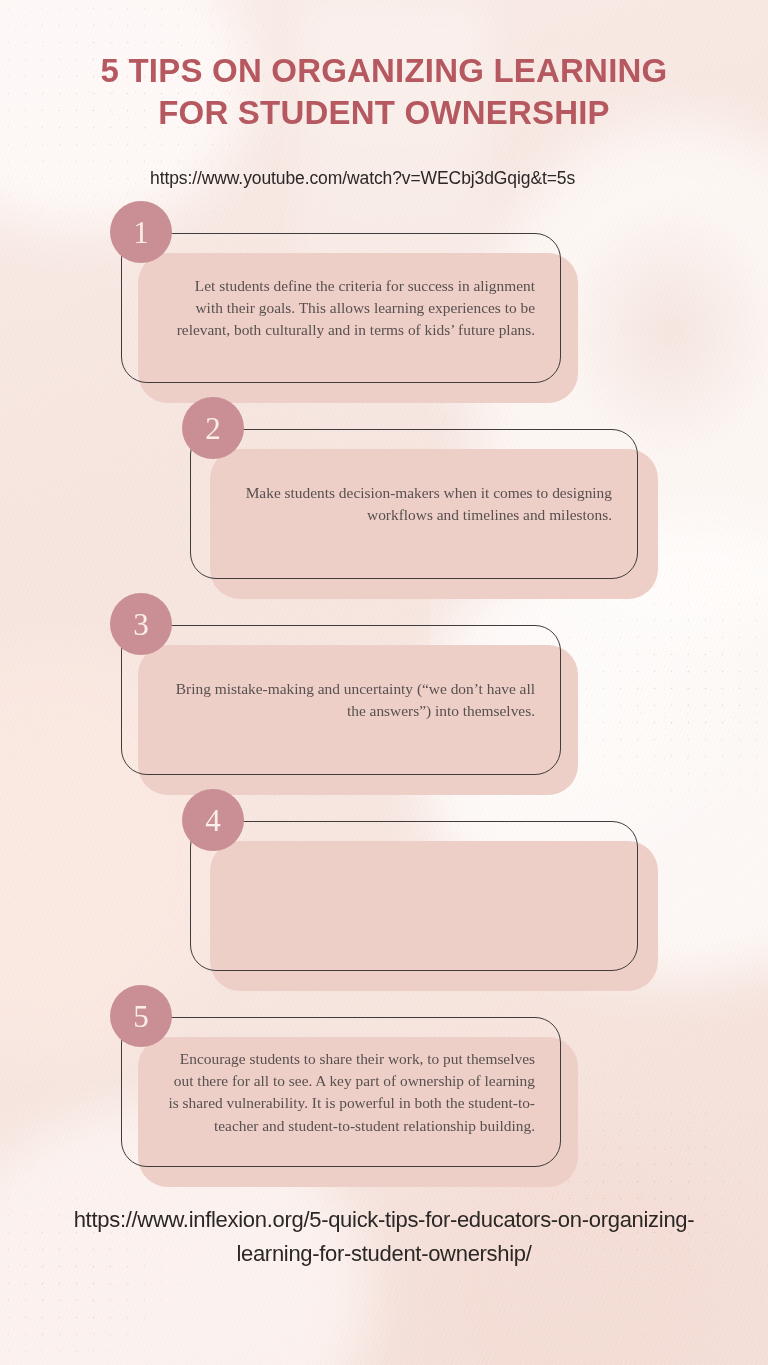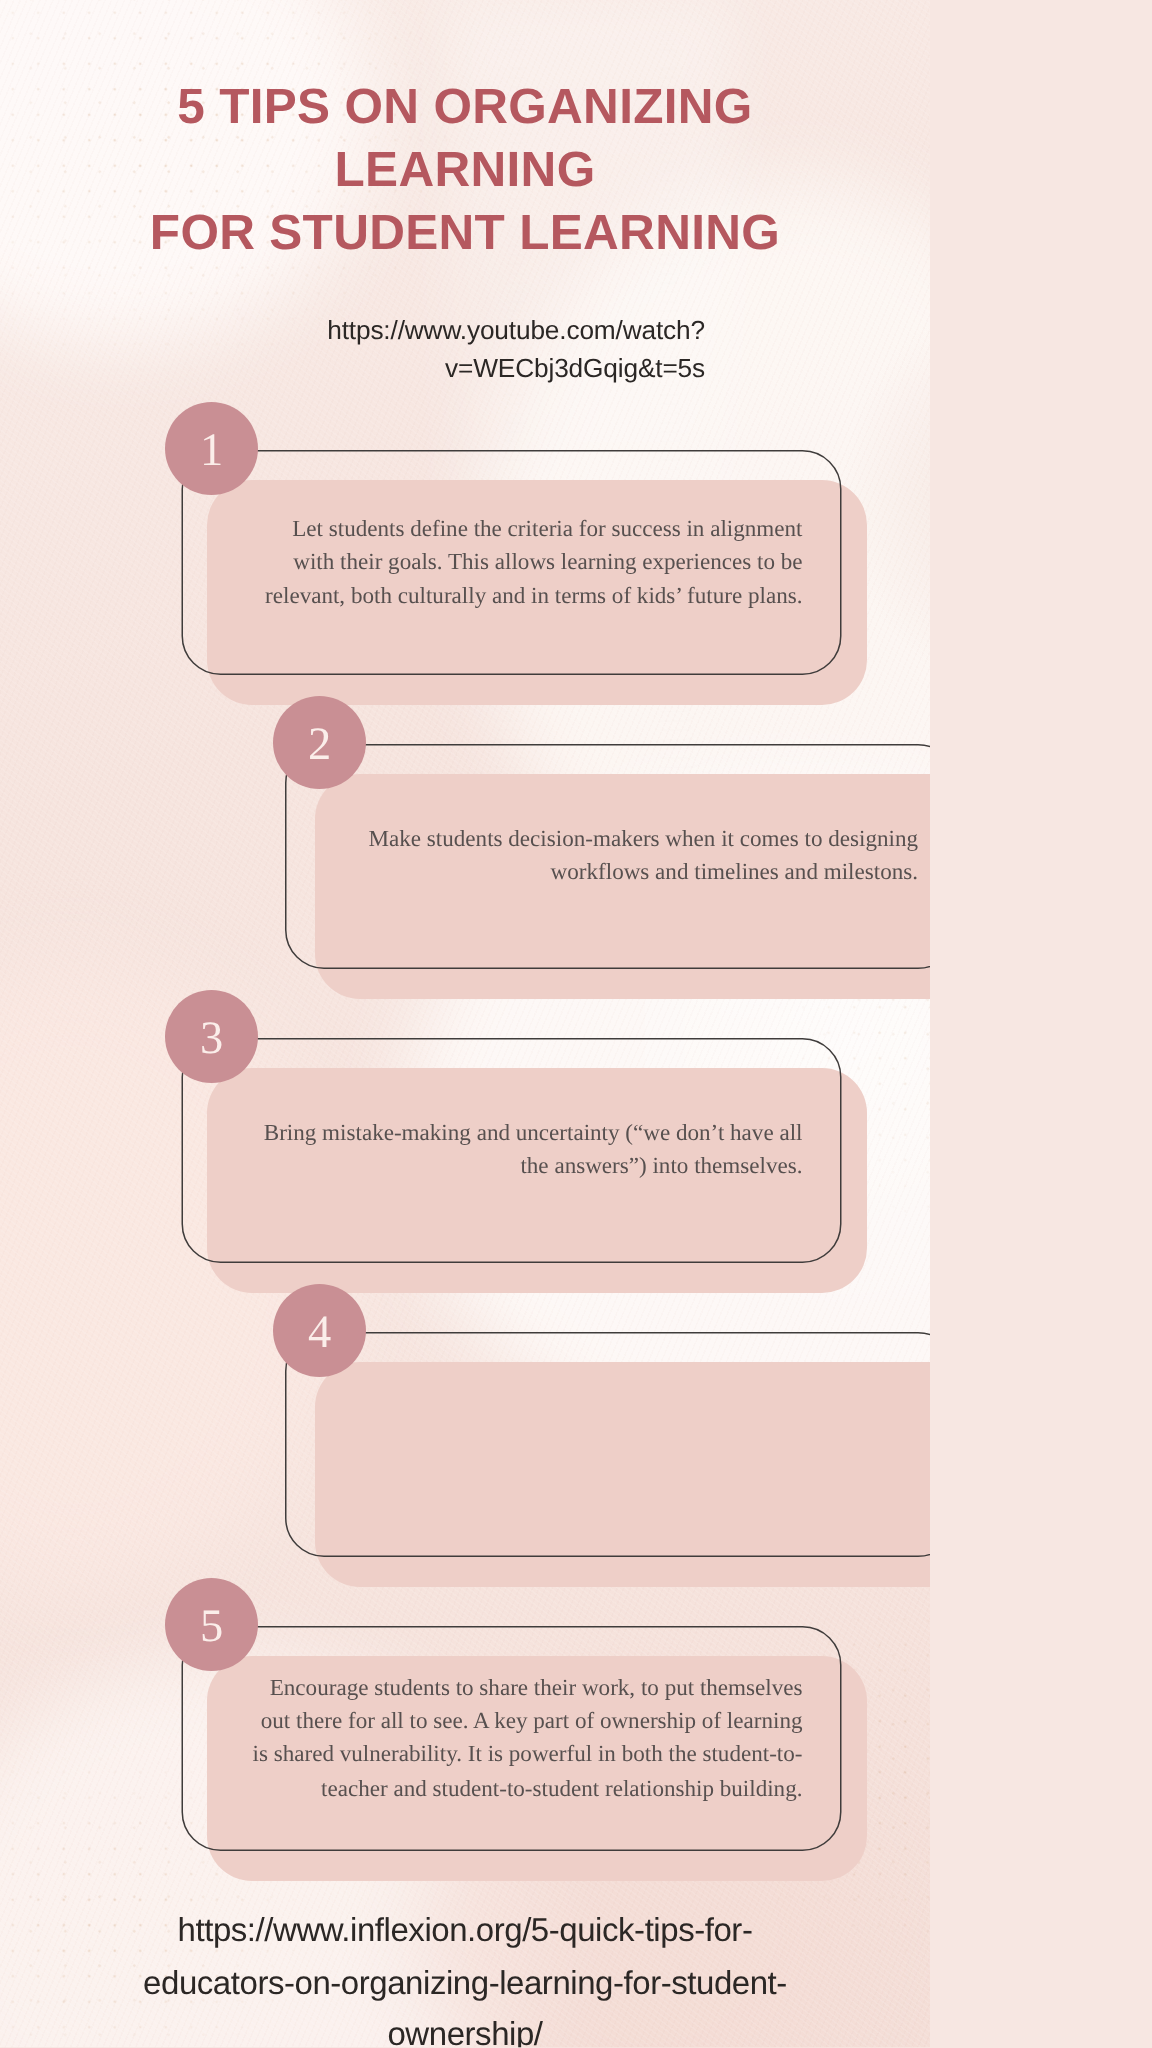--- a/index.html
+++ b/index.html
@@ -9,21 +9,21 @@
   body {
     width: 768px;
     height: 1365px;
     font-family: "Liberation Sans", sans-serif;
     background: #f7e7e2;
     overflow: hidden;
   }
 
   #poster {
     position: relative;
-    width: 620px;
+    width: 768px;
     height: 1365px;
     overflow: hidden;
     background:
       linear-gradient(160deg, #f9ece7 0%, #f6e4de 35%, #f7e6e0 60%, #f4ded7 100%);
   }
 
   
   .bg-layer {
     position: absolute;
     inset: 0;
@@ -130,21 +130,21 @@
     font-weight: bold;
     font-size: 33px;
     line-height: 1.27;
     letter-spacing: 0.2px;
   }
   .title-line { display: block; }
 
   .source-url {
     margin: 0;
     padding: 32px 150px 0 150px;
-    text-align: right;
+    text-align: left;
     color: #2b2725;
     font-family: "Liberation Sans", sans-serif;
     font-size: 17.5px;
     line-height: 1.45;
     letter-spacing: -0.1px;
   }
 
   
   .tips {
     position: relative;
@@ -244,21 +244,21 @@
     <div class="wash-2"></div>
     <div class="wash-3"></div>
     <div class="speckle"></div>
     <div class="grain"></div>
   </div>
 
   <div class="content">
 
     <h1 class="title">
       <span class="title-line">5 TIPS ON ORGANIZING LEARNING</span>
-      <span class="title-line">FOR STUDENT LEARNING</span>
+      <span class="title-line">FOR STUDENT OWNERSHIP</span>
     </h1>
 
     <p class="source-url">https://www.youtube.com/watch?v=WECbj3dGqig&amp;t=5s</p>
 
     <div class="tips">
 
       <div class="tip left">
         <div class="tip-shadow"></div>
         <div class="tip-outline"></div>
         <div class="tip-badge">1</div>

